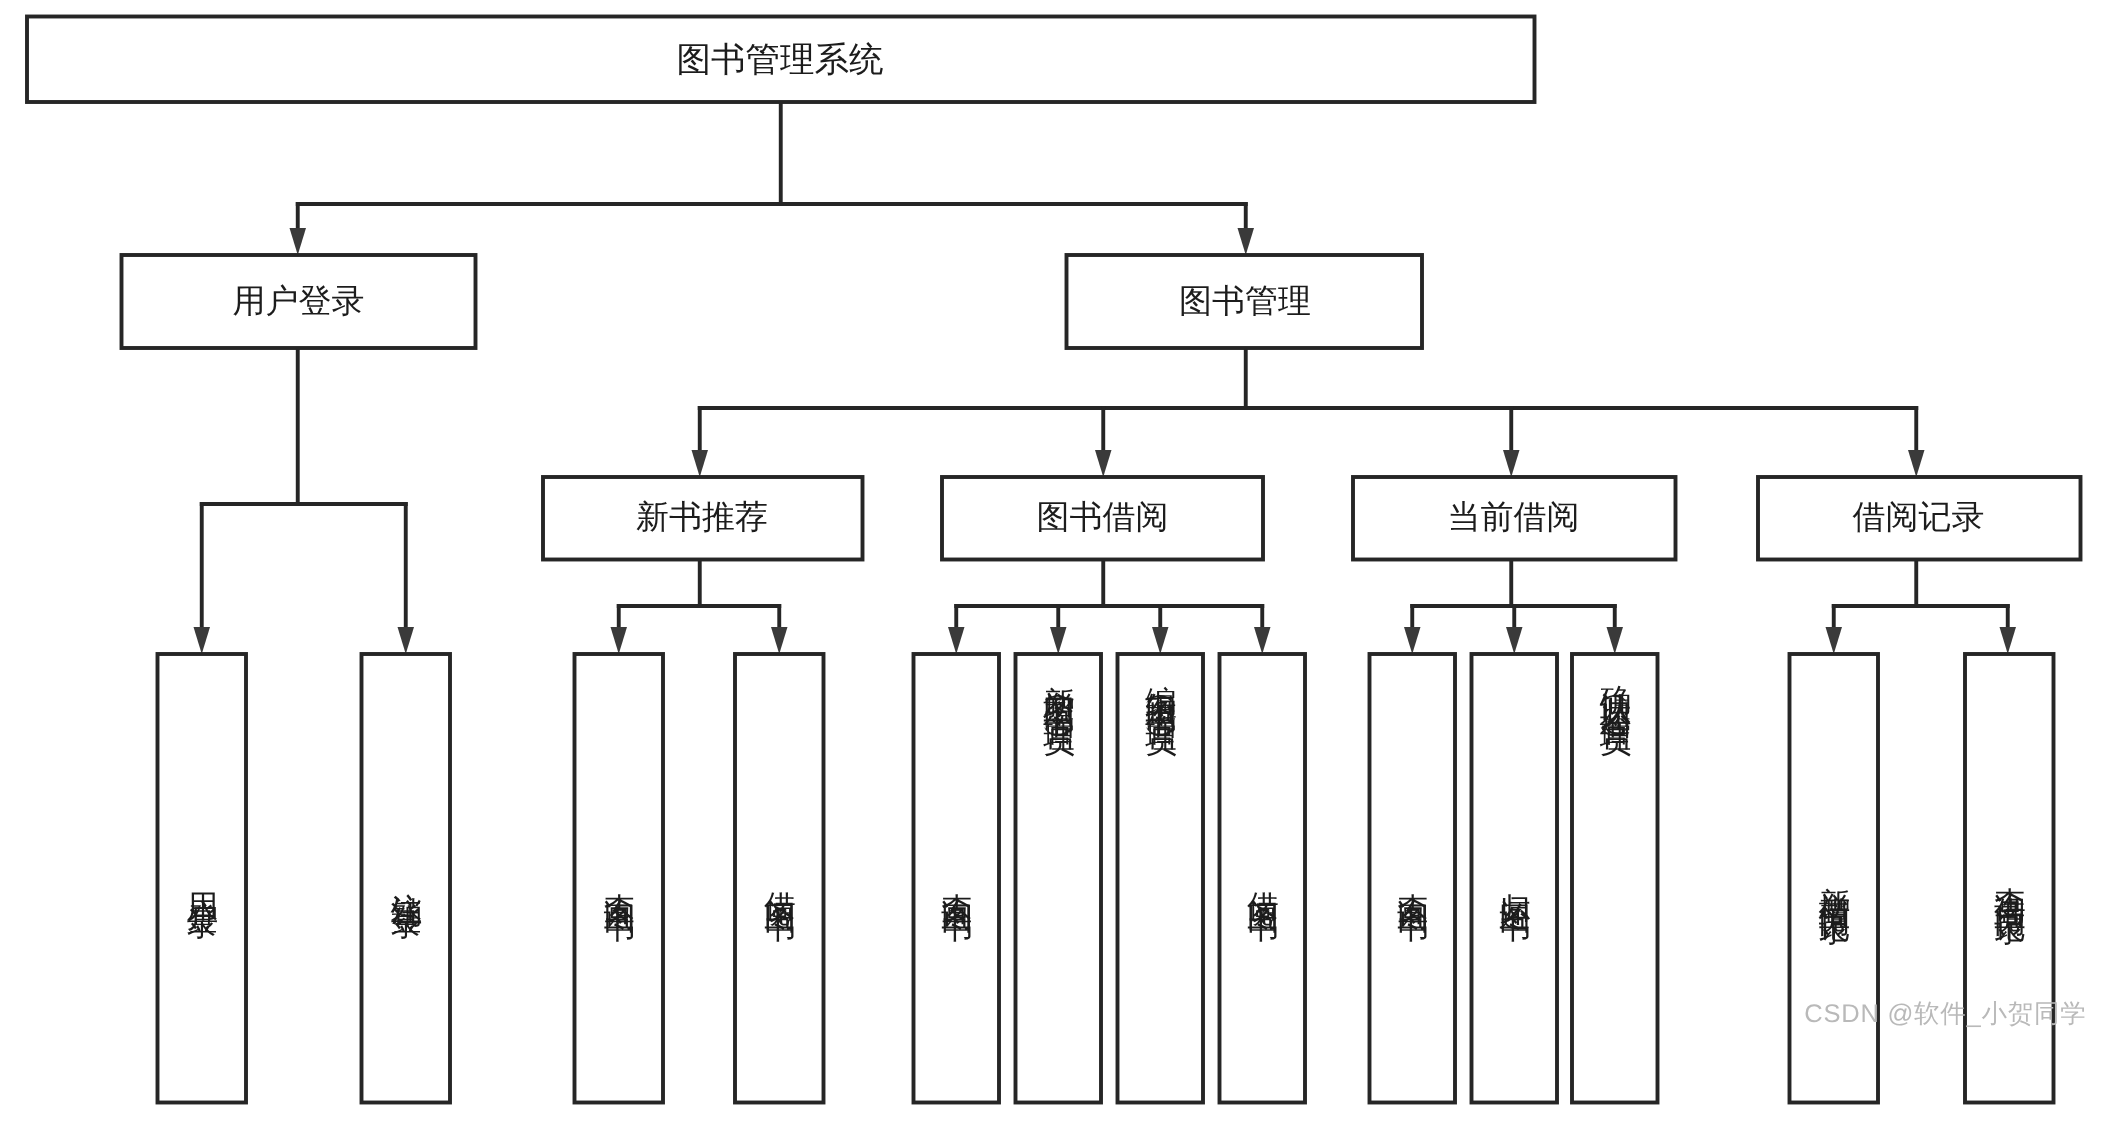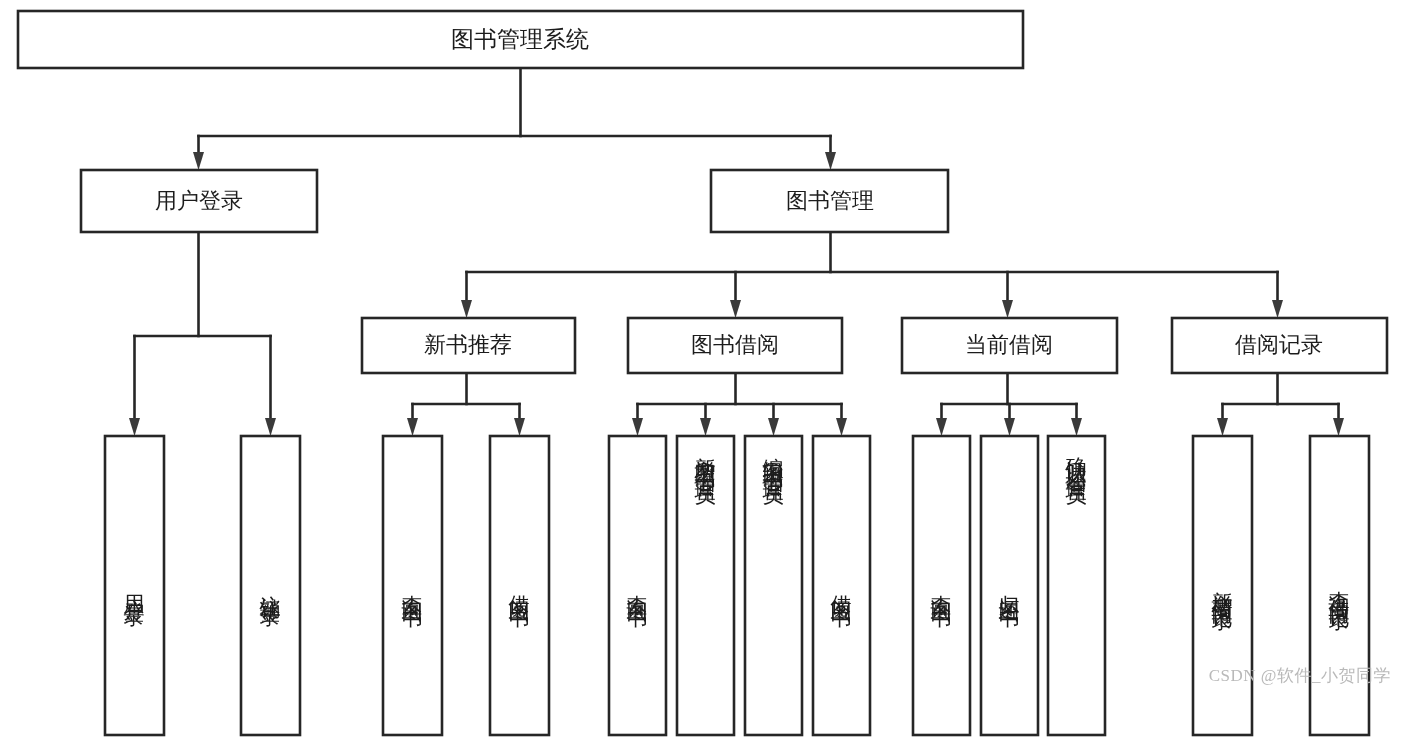--- a/index.html
+++ b/index.html
@@ -70,21 +70,21 @@
     line-height: 1;
     letter-spacing: 4px;
     color: #1c1c1c;
     white-space: nowrap;
     text-align: center;
   }
   .watermark {
     position: absolute;
     right: 14px;
     bottom: 6px;
-    font-family: Liberation Serif, serif;
+    font-family: Liberation Sans, sans-serif;
     font-size: 17px;
     color: #b9b9b9;
     letter-spacing: 0.5px;
     white-space: nowrap;
   }
 </style>
 </head>
 <body>
 
 <div id="diagram-root">

